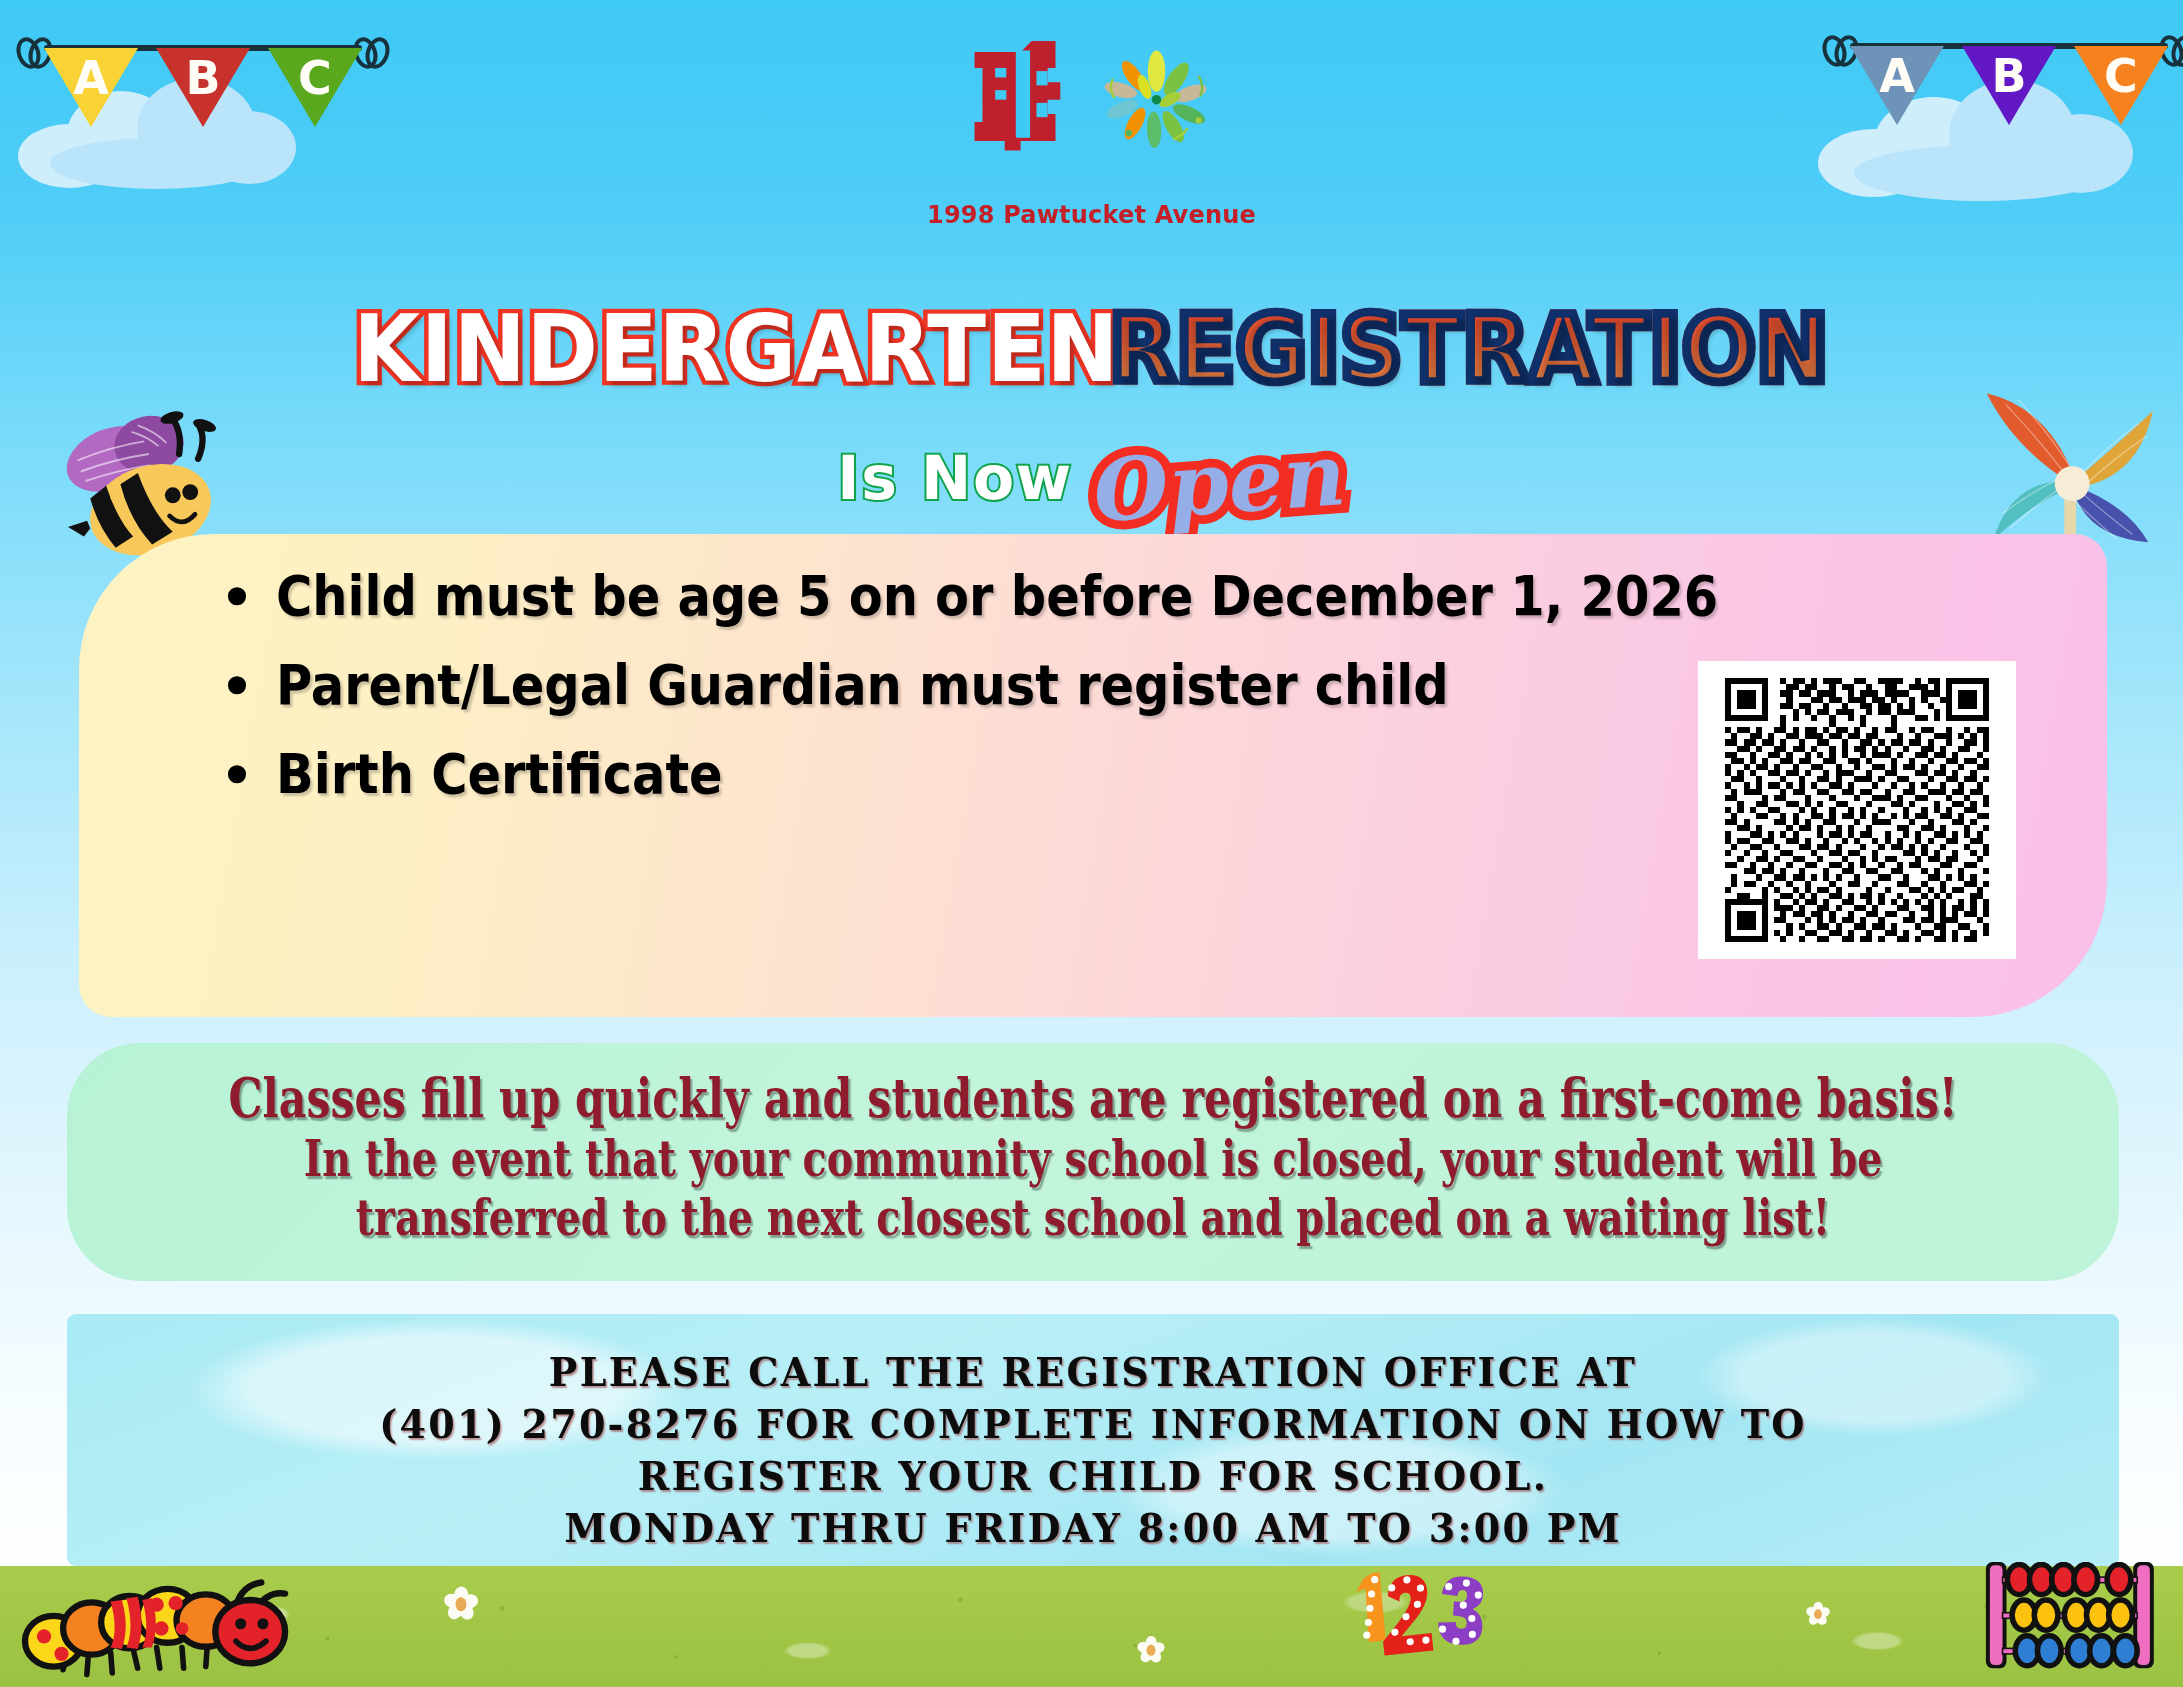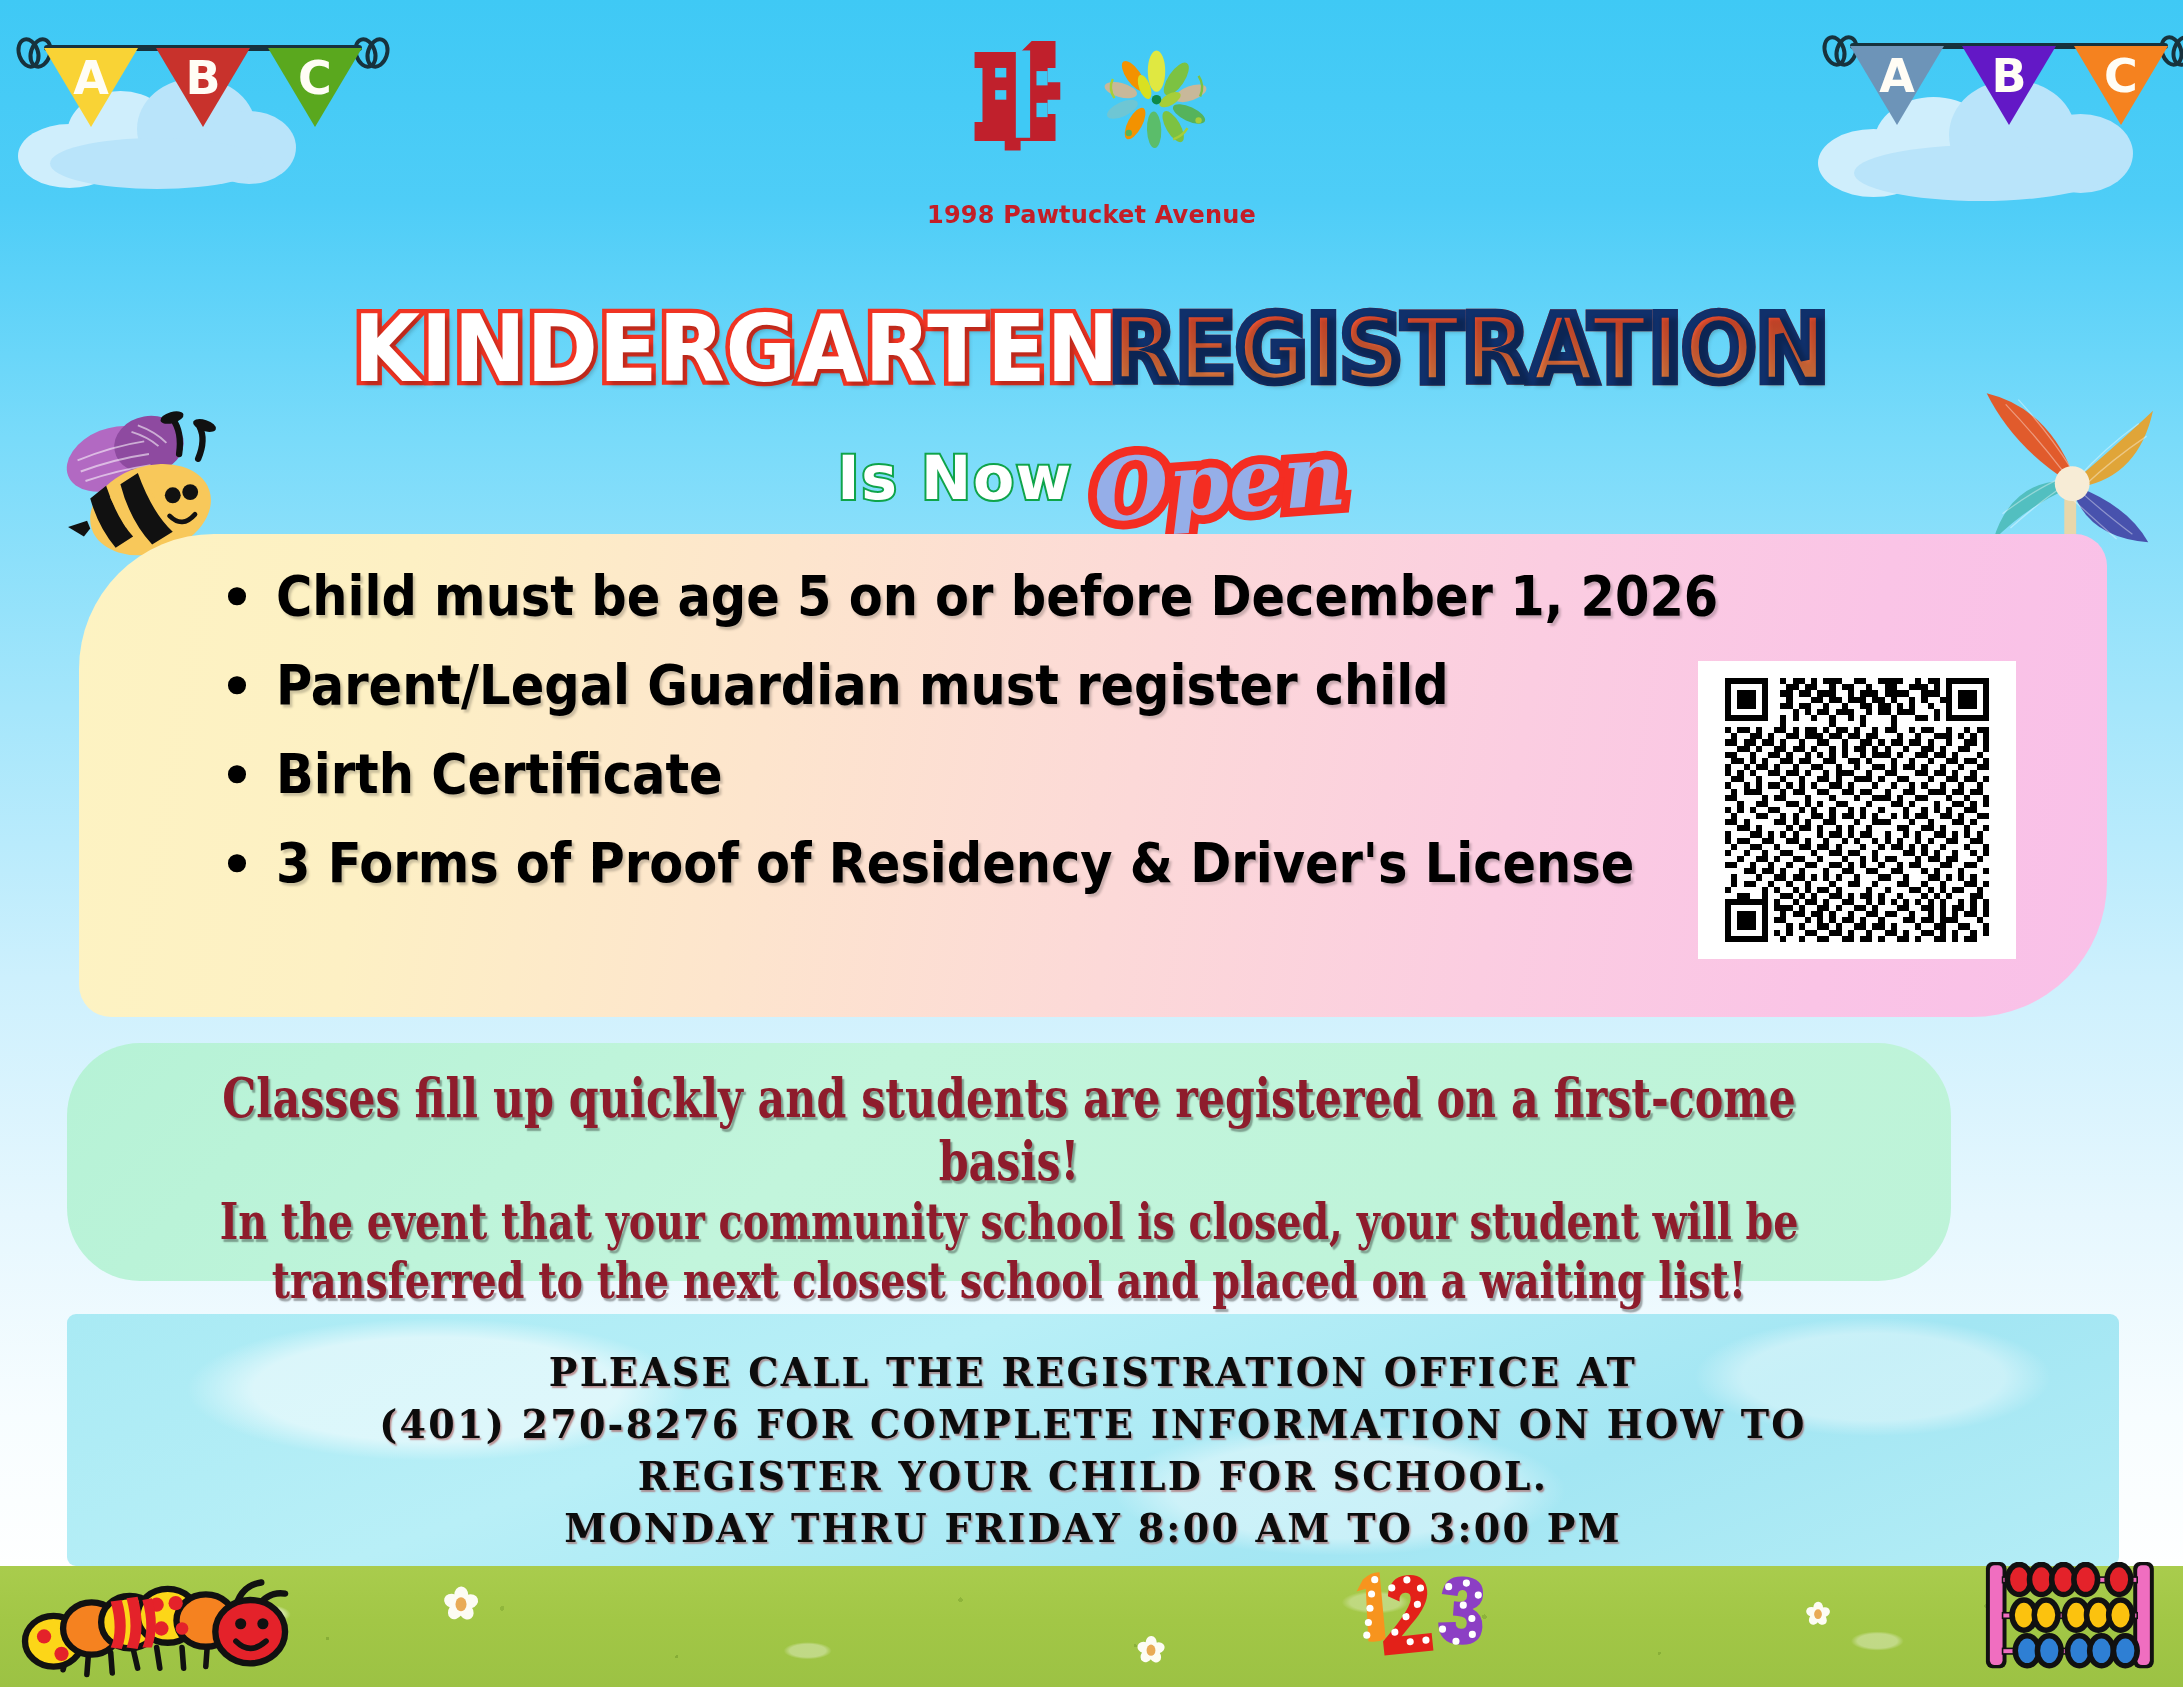--- a/index.html
+++ b/index.html
@@ -218,21 +218,21 @@
     position:absolute; left:1698px; top:661px;
     width:318px; height:298px;
     background:#ffffff;
     display:flex; align-items:center; justify-content:center;
   }
   .qr { width:276px; height:276px; }
 
   
   .card-green {
     position:absolute; left:67px; top:1043px;
-    width:1884px; height:238px;
+    width:2052px; height:238px;
     border-radius:73px;
     background:linear-gradient(135deg,#b6f2d6 0%,#c2f5dc 40%,#bdf3d8 100%);
   }
   .green-text {
     position:absolute; left:0; top:24px; width:100%;
     text-align:center;
     font-family:"DejaVu Serif", serif;
     font-weight:bold;
     font-stretch:condensed;
     color:#8e1c2c;
@@ -420,21 +420,20 @@
       </g>
       <circle cx="144" cy="122" r="22" fill="#f7ecd6"></circle>
     </g>
   </svg>
 
   <div class="card-info">
     <ul class="bullets">
       <li>Child must be age 5 on or before  December 1, 2026</li>
       <li>Parent/Legal Guardian must register child</li>
       <li>Birth Certificate</li>
-      <li>3 Forms of Proof of Residency &amp; Driver's License</li>
     </ul>
   </div>
 
   <div class="qr-wrap">
     <svg class="qr" viewBox="0 0 45 45" shape-rendering="crispEdges">
       <rect width="45" height="45" fill="#fff"></rect>
       <g fill="#000">
         <rect x="1" y="1" width="7" height="7"></rect>
           <rect x="2" y="2" width="5" height="5" fill="#fff"></rect>
           <rect x="3" y="3" width="3" height="3"></rect>

